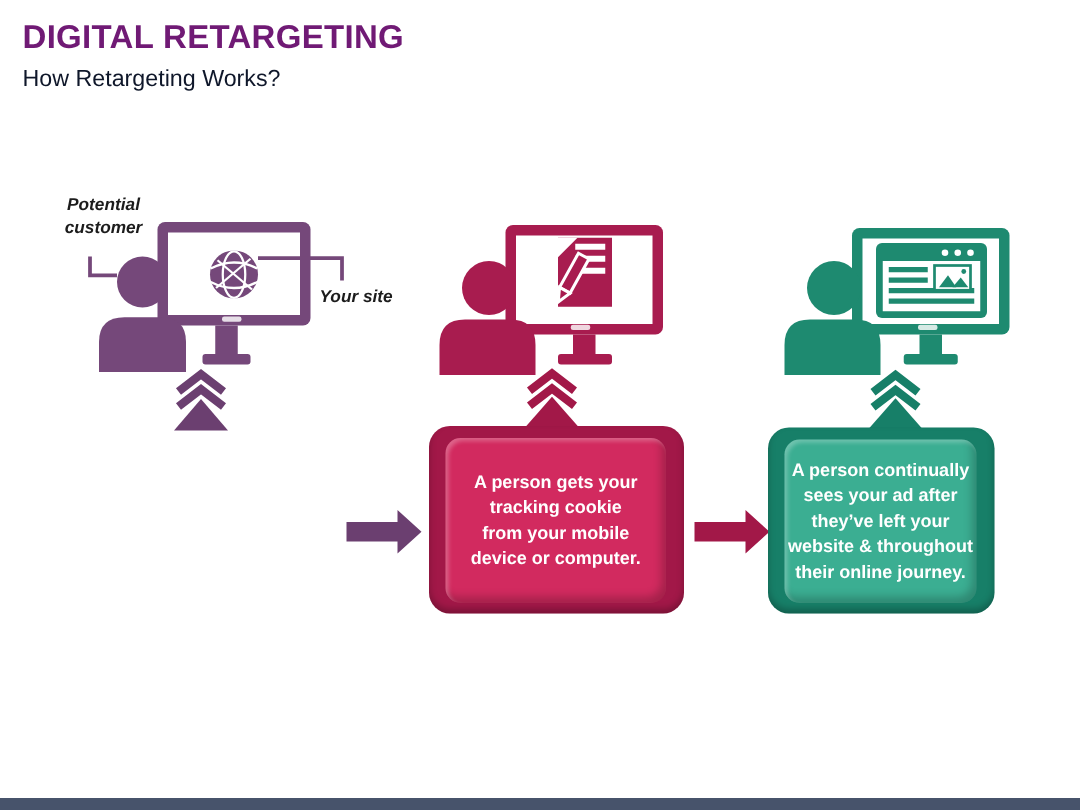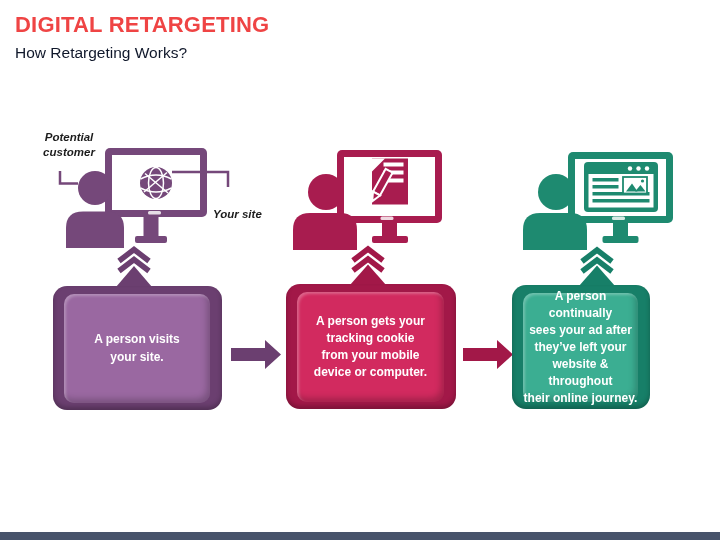--- a/index.html
+++ b/index.html
@@ -2,31 +2,31 @@
 <html style="--purple: #75487A; --purple_dark: #6B3F70; --purple_light: #9A68A1; --crimson: #A81C4F; --crimson_dark: #A21848; --crimson_light: #D22A5F; --teal: #1E8A70; --teal_dark: #177F68; --teal_light: #3BAE92; --footer_bar: #47536B; --title_text: #161616; --box_text: #FFFFFF;"><head>
 <meta charset="utf-8">
 <style>
   html,body{margin:0;padding:0;}
   #slide{
     position:relative;width:720px;height:540px;background:#ffffff;overflow:hidden;
     font-family:"Liberation Sans","DejaVu Sans",sans-serif;
   }
   #slide-title{
     position:absolute;left:15px;top:12px;font-size:22px;font-weight:700;
-    color:#ef4444;letter-spacing:.2px;text-align:right;
+    color:#701a75;letter-spacing:.2px;text-align:right;
   }
   #slide-subtitle{
     position:absolute;left:15px;top:44px;font-size:15.5px;font-weight:400;color:#0f172a;
   }
   .annot{
     position:absolute;font-style:italic;font-weight:600;font-size:11.5px;color:#1c1c1c;
     line-height:1.32;white-space:pre-line;
   }
   #annot-potential{left:34px;top:130px;width:70px;text-align:center;font-style:italic;}
-  #annot-yoursite{left:213px;top:191px;margin-top:16px;}
+  #annot-yoursite{left:213px;top:191px;}
   svg{position:absolute;left:0;top:0;}
   .f-purple{fill:var(--purple);}
   .f-purple-dark{fill:var(--purple_dark);}
   .f-crimson{fill:var(--crimson);}
   .f-crimson-dark{fill:var(--crimson_dark);}
   .f-teal{fill:var(--teal);}
   .f-teal-dark{fill:var(--teal_dark);}
   .f-white{fill:#ffffff;}
   .f-dash{fill:rgba(255,255,255,.82);}
   .s-white{stroke:#ffffff;fill:none;stroke-width:1.5;}
@@ -42,21 +42,21 @@
     box-shadow:inset 2px 2px 3px rgba(255,255,255,.28), inset -3px -4px 6px rgba(0,0,0,.22);
     display:flex;align-items:center;justify-content:center;text-align:center;
   }
   .step-text{
     color:#ffffff;font-weight:700;font-size:12px;line-height:1.42;white-space:pre-line;
   }
   #box-1{left:53px;top:286px;width:169px;height:124px;background:var(--purple_dark);}
   #box-1 .step-box-inner{background:var(--purple_light);}
   #box-2{left:286px;top:284px;width:170px;height:125px;background:var(--crimson_dark);}
   #box-2 .step-box-inner{background:var(--crimson_light);}
-  #box-3{left:512px;top:285px;width:138px;height:124px;background:var(--teal_dark);}
+  #box-3{left:512px;top:285px;width:151px;height:124px;background:var(--teal_dark);}
   #box-3 .step-box-inner{background:var(--teal_light);}
   #footer-bar{position:absolute;left:0;top:532px;width:720px;height:8px;background:var(--footer_bar);}
 </style>
 </head>
 <body>
 
 <div id="slide">
 
   <svg width="720" height="540" viewBox="0 0 720 540">
 
@@ -147,26 +147,20 @@
     <polygon class="f-crimson-dark" points="463,348 497,348 497,340 513,354.5 497,369 497,361 463,361"></polygon>
   </svg>
 
   <h1 id="slide-title" style="margin:0;">DIGITAL RETARGETING</h1>
   <div id="slide-subtitle">How Retargeting Works?</div>
 
   <div class="annot" id="annot-potential">Potential
 customer</div>
   <div class="annot" id="annot-yoursite">Your site</div>
 
-  <div class="step-box" id="box-1">
-    <div class="step-box-inner">
-      <div class="step-text">A person visits
-your site.</div>
-    </div>
-  </div>
 
   <div class="step-box" id="box-2">
     <div class="step-box-inner">
       <div class="step-text">A person gets your
 tracking cookie
 from your mobile
 device or computer.</div>
     </div>
   </div>
 

